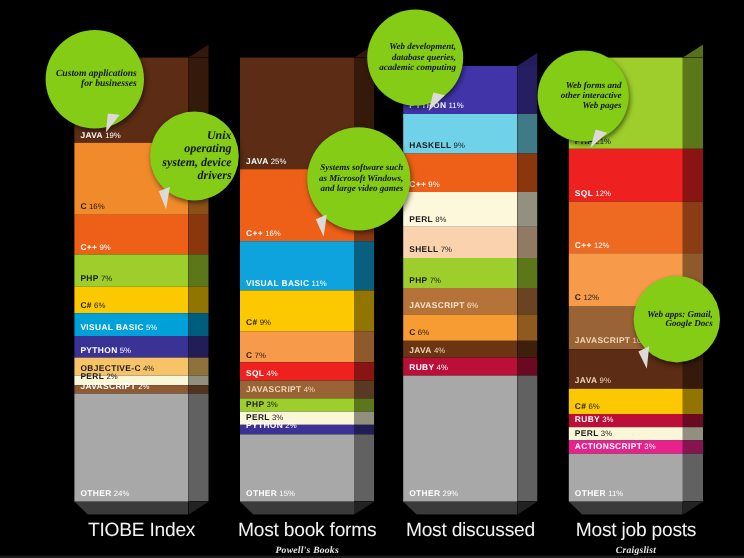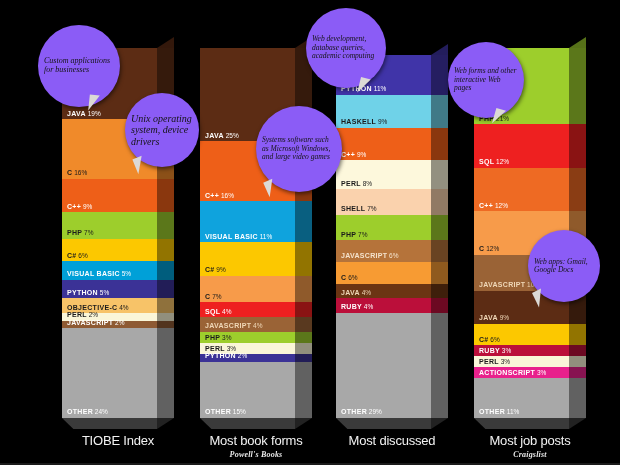--- a/index.html
+++ b/index.html
@@ -79,49 +79,49 @@
     background: #222;
   }
 
   
   .caption {
     position: absolute;
     text-align: center;
     width: 150px;
   }
   .caption .main {
-    font-size: 13px;
+    font-size: 16px;
     color: #f2f2f2;
     font-family: "Liberation Sans", sans-serif;
     letter-spacing: -0.2px;
     line-height: 1.1;
   }
   .caption .sub {
     font-size: 8px;
     color: #e8e8e8;
     font-family: "Liberation Serif", serif;
     font-style: italic;
     font-weight: bold;
     margin-top: 2px;
     letter-spacing: 0.2px;
   }
 
   
   .callout {
     position: absolute;
     border-radius: 50%;
-    background: #8b5cf6;
+    background: #84cc16;
     color: #141414;
     font-family: "Liberation Serif", serif;
     font-style: italic;
-    font-weight: normal;
+    font-weight: bold;
     display: flex;
     align-items: center;
     justify-content: center;
-    text-align: left;
+    text-align: right;
     line-height: 1.12;
     padding: 6px;
     box-shadow: 1px 2px 4px rgba(0,0,0,0.55);
     z-index: 30;
   }
   .callout .tail {
     position: absolute;
     width: 0; height: 0;
     border-style: solid;
   }

